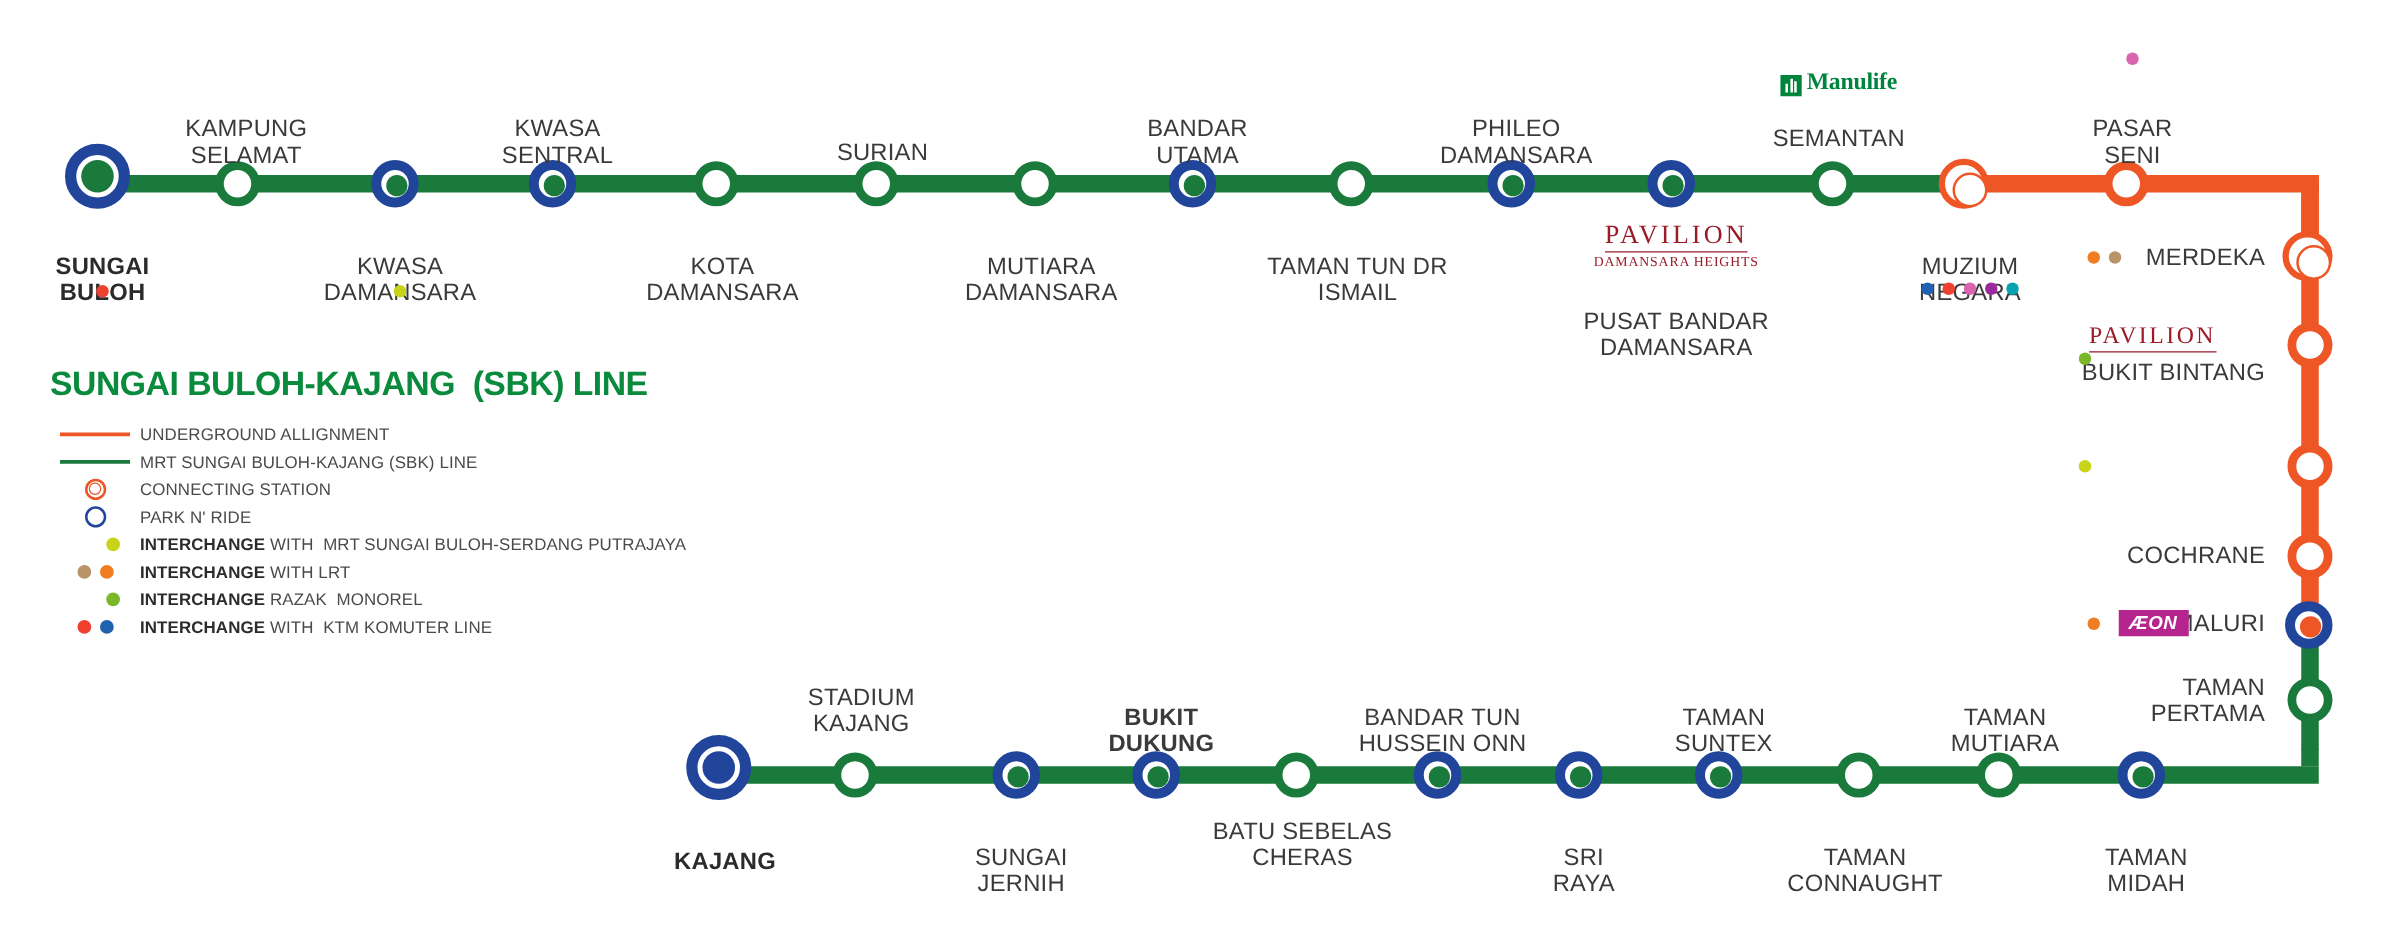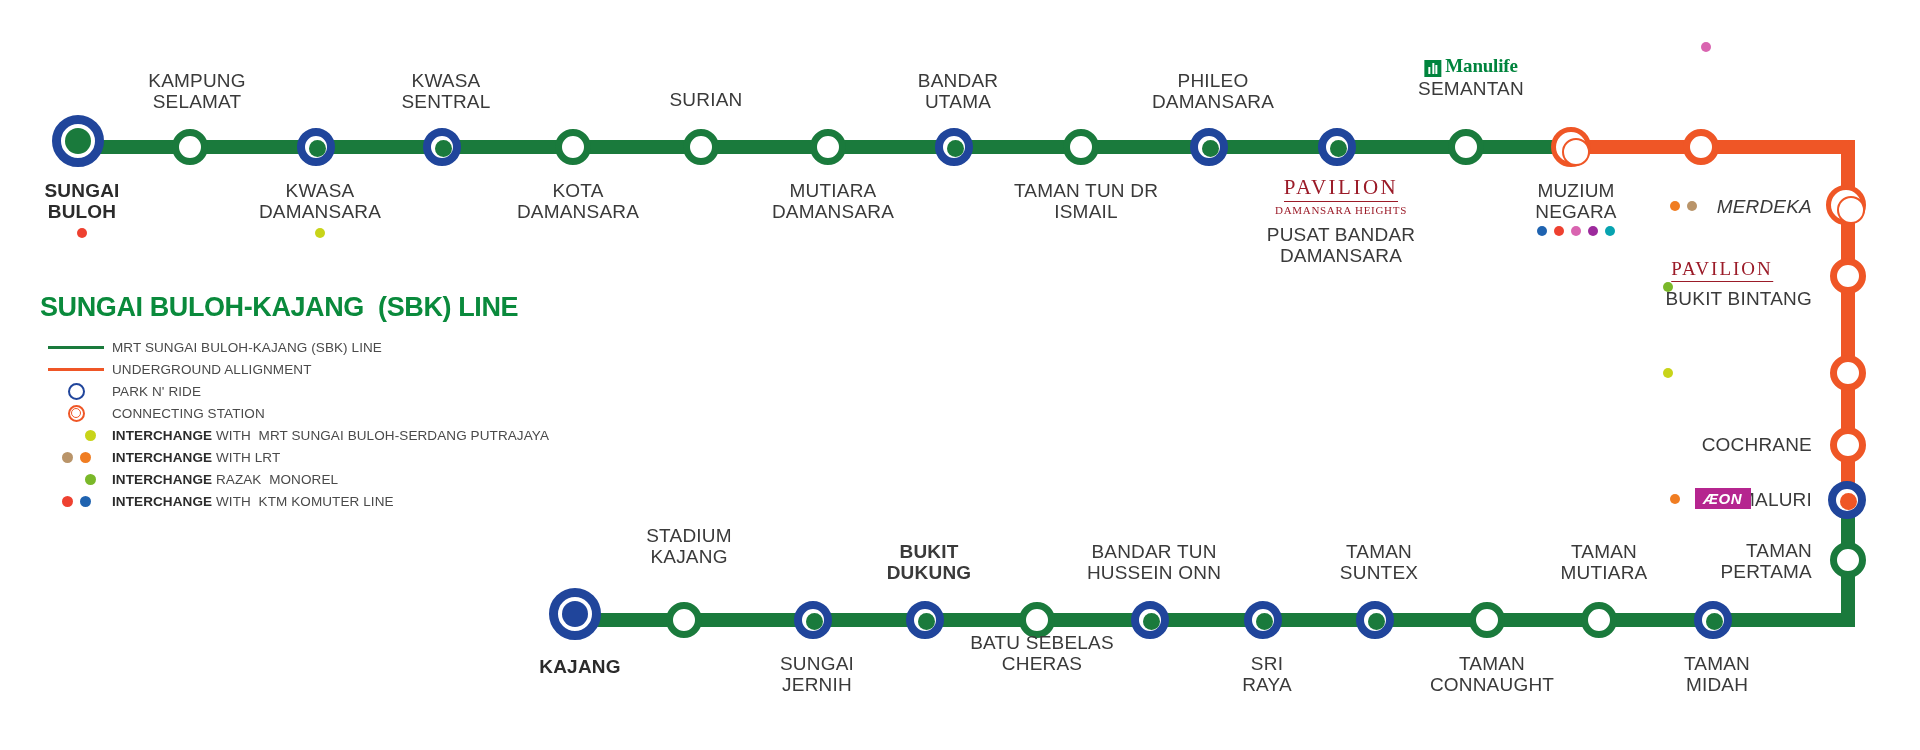--- a/index.html
+++ b/index.html
@@ -50,21 +50,21 @@
   
   .lbl {
     position: absolute;
     color: #3a3a3a;
     font-size: 19px;
     line-height: 21px;
     letter-spacing: .2px;
     white-space: pre-line;
     z-index: 7;
   }
-  .lbl.c { text-align: center; transform: translateX(-50%); }
+  .lbl.c { text-align: center; transform: translateX(-50%); margin-top: 23px; }
   .lbl.r { text-align: right; transform: translateX(-100%); }
   .lbl.bold { font-weight: bold; color: #2b2b2b; }
 
   
   .dots { position: absolute; display: flex; gap: 7px; z-index: 7; }
   .dots.c { transform: translateX(-50%); }
   .dots.r { transform: translateX(-100%); }
   .dot { width: 10px; height: 10px; border-radius: 50%; display:block; }
 
   
@@ -254,29 +254,31 @@
     <span class="dot" style="background:#1f63b0"></span>
     <span class="dot" style="background:#ee4130"></span>
     <span class="dot" style="background:#d964b0"></span>
     <span class="dot" style="background:#9c2a9c"></span>
     <span class="dot" style="background:#07a3b0"></span>
   </div>
 
   <div class="stn" style="left:1683px; top:129px;">
     <div class="ring orange"></div>
   </div>
+  <div class="lbl c" style="left:1706px; top:70px; width:160px;">PASAR
+SENI</div>
   <div class="dots c" style="left:1706px; top:42px;">
     <span class="dot" style="background:#d964b0"></span>
   </div>
 
   <div class="stn" style="left:1826px; top:185px;">
     <div class="ring connect" style="left:0; top:0;"></div>
     <div class="ring connect2" style="left:11px; top:11px;"></div>
   </div>
-  <div class="lbl r" style="left:1812px; top:196px; width:220px;font-style:italic;">MERDEKA</div>
+  <div class="lbl r" style="left:1812px; top:196px; width:220px;">MERDEKA</div>
   <div class="dots r" style="left:1697px; top:201px;">
     <span class="dot" style="background:#f07d22"></span>
     <span class="dot" style="background:#b99469"></span>
   </div>
 
   <div class="stn" style="left:1830px; top:258px;">
     <div class="ring orange"></div>
   </div>
   <div class="pavilion small" style="left:1722px; top:258px;">
     <span class="pv-main">PAVILION</span>
@@ -384,46 +386,46 @@
     <div class="core green" style="left:12px; top:12px; width:17px; height:17px;"></div>
   </div>
   <div class="lbl c" style="left:1717px; top:653px; width:180px;">TAMAN
 MIDAH</div>
 
   <div id="legend">
     <div class="title">SUNGAI BULOH-KAJANG  (SBK) LINE</div>
 
     <div class="lg-row">
       <span class="lg-key">
+        <span class="lgline" style="background:#ef5626"></span>
+      </span>
+      <span class="lg-txt">UNDERGROUND ALLIGNMENT</span>
+    </div>
+
+    <div class="lg-row">
+      <span class="lg-key">
         <span class="lgline" style="background:#1a7a3c"></span>
       </span>
       <span class="lg-txt">MRT SUNGAI BULOH-KAJANG (SBK) LINE</span>
-    </div>
-
-    <div class="lg-row">
-      <span class="lg-key">
-        <span class="lgline" style="background:#ef5626"></span>
-      </span>
-      <span class="lg-txt">UNDERGROUND ALLIGNMENT</span>
-    </div>
-
-    <div class="lg-row">
-      <span class="lg-key">
-        <span class="lgring blue" style="border-width:2px"></span>
-      </span>
-      <span class="lg-txt">PARK N' RIDE</span>
     </div>
 
     <div class="lg-row">
       <span class="lg-key">
         <span class="lgring">
             <i></i>
           </span>
       </span>
       <span class="lg-txt">CONNECTING STATION</span>
+    </div>
+
+    <div class="lg-row">
+      <span class="lg-key">
+        <span class="lgring blue" style="border-width:2px"></span>
+      </span>
+      <span class="lg-txt">PARK N' RIDE</span>
     </div>
 
     <div class="lg-row">
       <span class="lg-key">
         <span class="dotpair" style="margin-left:28px">
           <span class="dot" style="background:#c8d419"></span>
         </span>
       </span>
       <span class="lg-txt"><b>INTERCHANGE</b><span> WITH  MRT SUNGAI BULOH-SERDANG PUTRAJAYA</span></span>
     </div>

